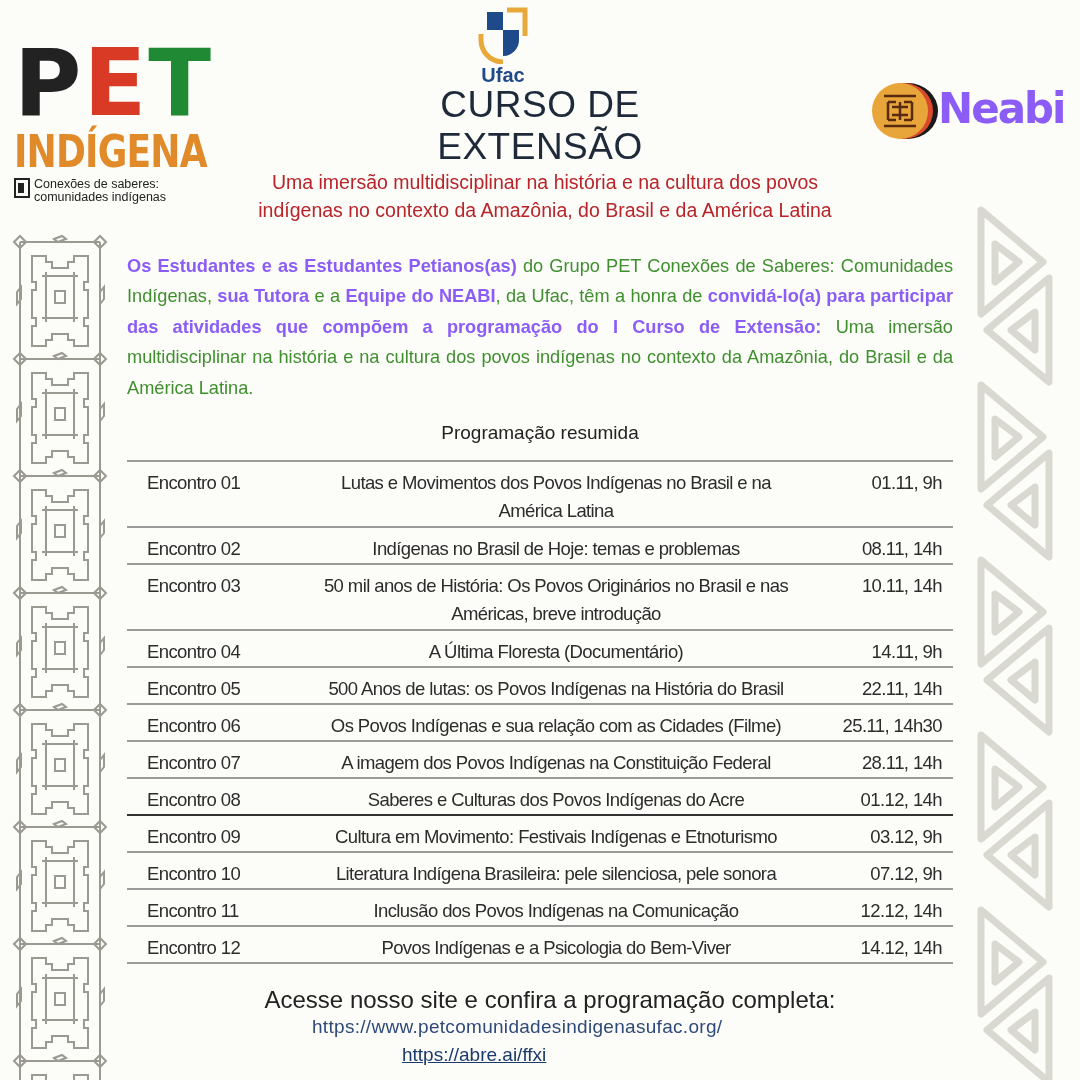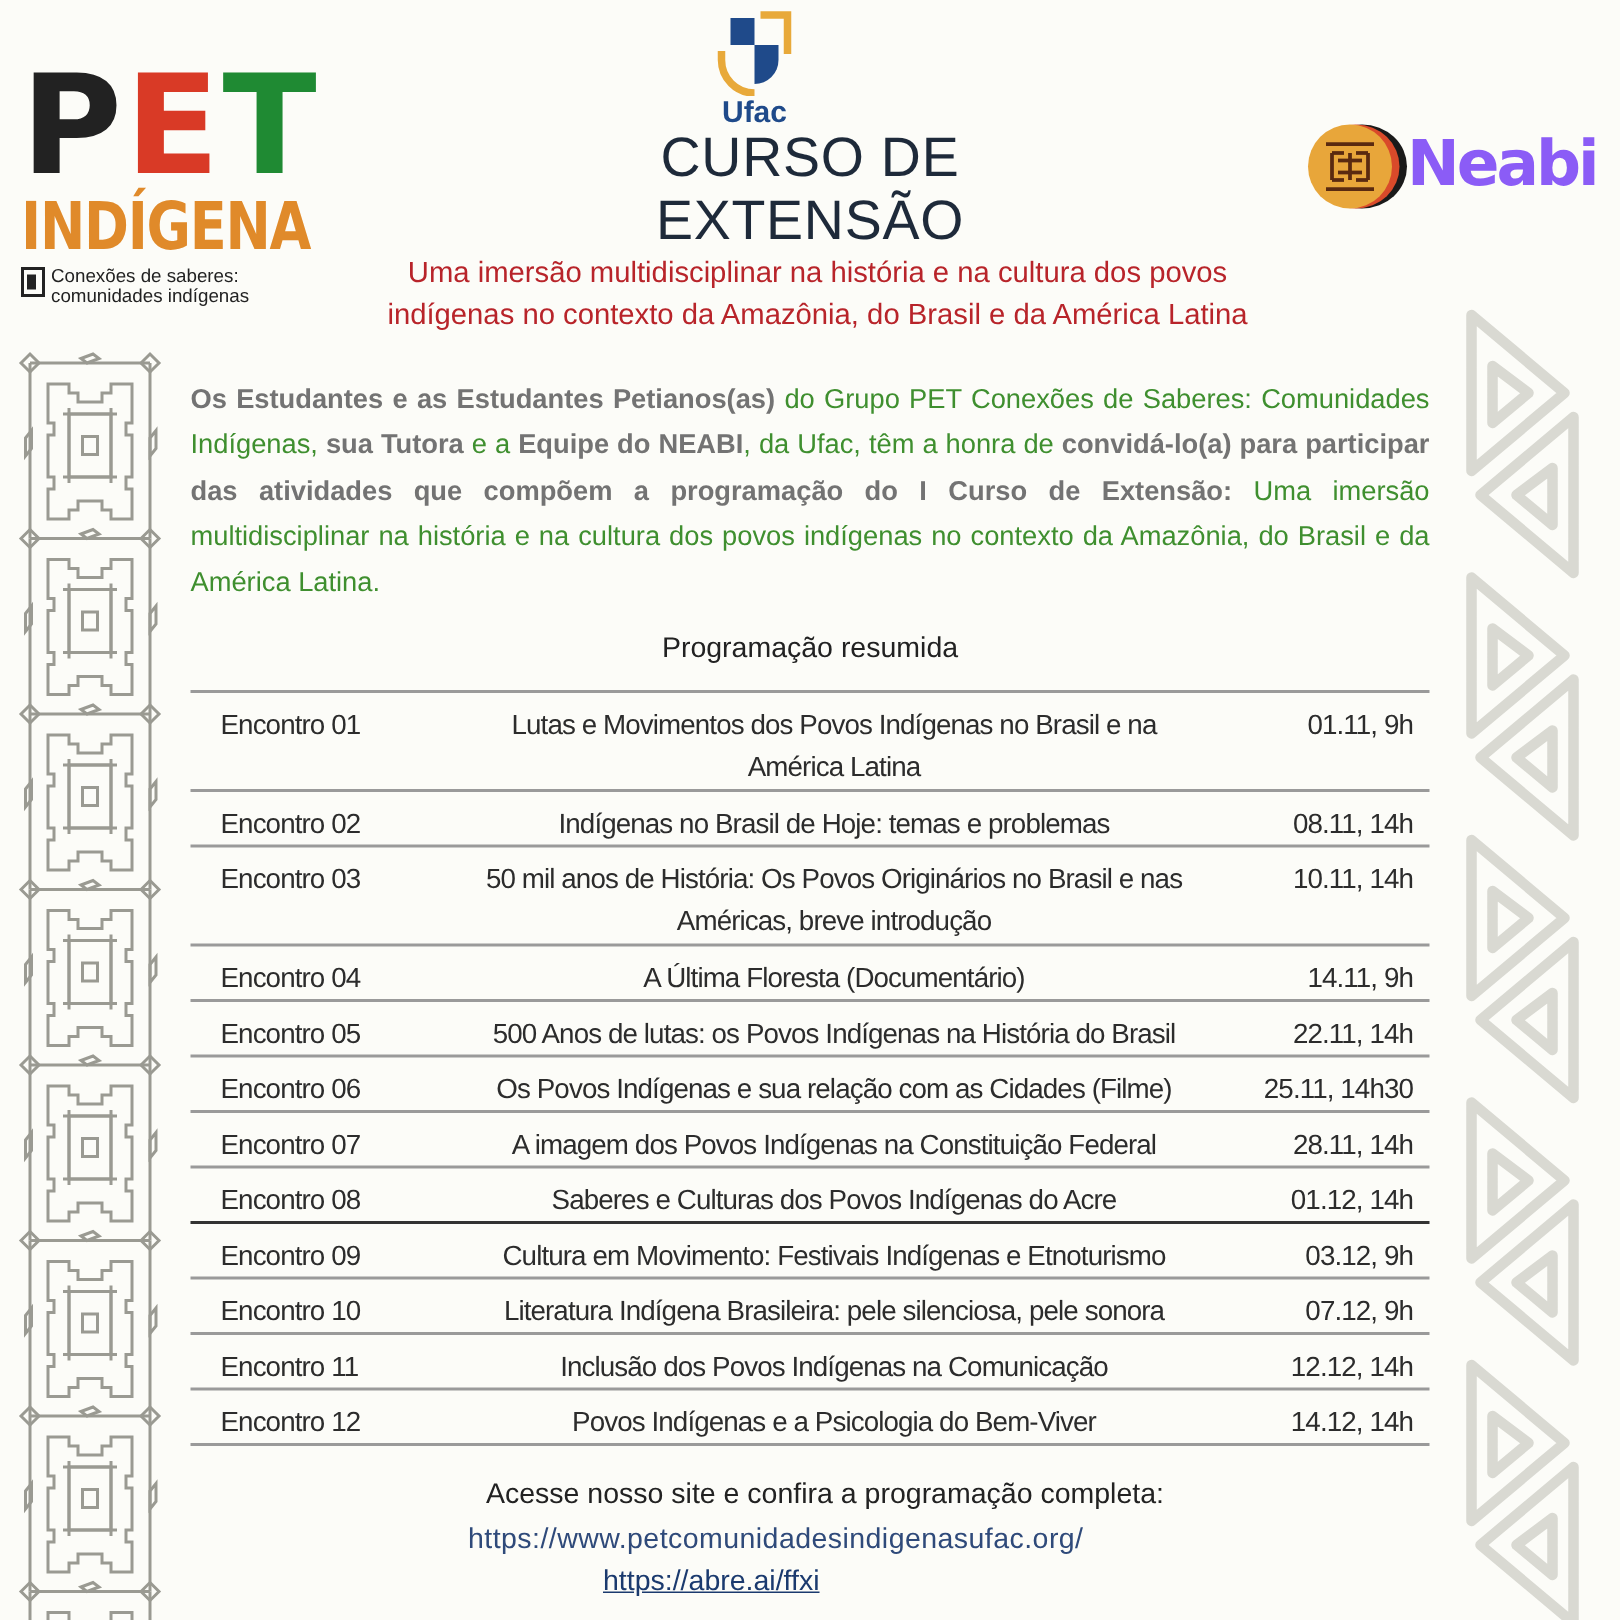--- a/index.html
+++ b/index.html
@@ -32,36 +32,36 @@
 
   
   .neabi-logo { position: absolute; left: 870px; top: 80px; width: 205px; height: 62px; }
   .neabi-word { position: absolute; left: 68px; top: 4px; font-weight: 900; font-size: 42px; color: #8b5cf6; font-family: "DejaVu Sans", sans-serif; letter-spacing: -2px; }
 
   
   .subtitle { position: absolute; left: 225px; top: 168px; width: 640px; text-align: center; font-size: 19.5px; line-height: 28px; color: #b8242a; }
 
   
   .intro { position: absolute; left: 127px; top: 251px; width: 826px; font-size: 18.2px; line-height: 30.4px; color: #3f8f2f; text-align: justify; }
-  .intro b { color: #737373; font-weight: 700; }
+  .intro b { color: #8b5cf6; font-weight: 700; }
 
   
   .prog-title { position: absolute; left: 127px; top: 422px; width: 826px; text-align: center; font-size: 19px; color: #222; }
   .prog-table { position: absolute; left: 127px; top: 460px; width: 826px; border-top: 2px solid #9a9a9a; }
   .prog-row { display: flex; align-items: flex-start; border-bottom: 2px solid #9a9a9a; font-size: 18.5px; color: #2c2c2c; transform-origin: left; }
   .prog-row.tall { height: 66px; gap: 32px; }
   .prog-row.short { height: 37px; }
   .prog-row.dark { border-bottom-color: #333; }
   .cell { padding-top: 7px; line-height: 28px; }
   .cell-enc { width: 150px; padding-left: 20px; white-space: nowrap; letter-spacing: -0.6px; }
   .cell-title { flex: 1; text-align: center; letter-spacing: -0.6px; padding: 7px 10px 0; }
   .cell-date { width: 118px; text-align: right; padding-right: 11px; white-space: nowrap; letter-spacing: -0.6px; }
 
   
-  .footer-lead { position: absolute; left: 200px; top: 986px; width: 700px; text-align: center; font-size: 19px; color: #222; }
+  .footer-lead { position: absolute; left: 200px; top: 986px; width: 700px; text-align: center; font-size: 24px; color: #222; }
   .footer-link1 { position: absolute; left: 312px; top: 1016px; font-size: 19px; color: #2f4a7a; letter-spacing: 0.3px; }
   .footer-link2 { position: absolute; left: 402px; top: 1044px; font-size: 19px; color: #1b3a6e; font-weight: 400; text-decoration: underline; }
 </style>
 </head>
 <body>
 
 <svg class="left-border" viewBox="0 0 120 848" xmlns="http://www.w3.org/2000/svg">
   <defs>
     <g id="tile" fill="none" stroke="#9a9a92" stroke-width="2">
       <line x1="20" y1="0" x2="100" y2="0"></line>

